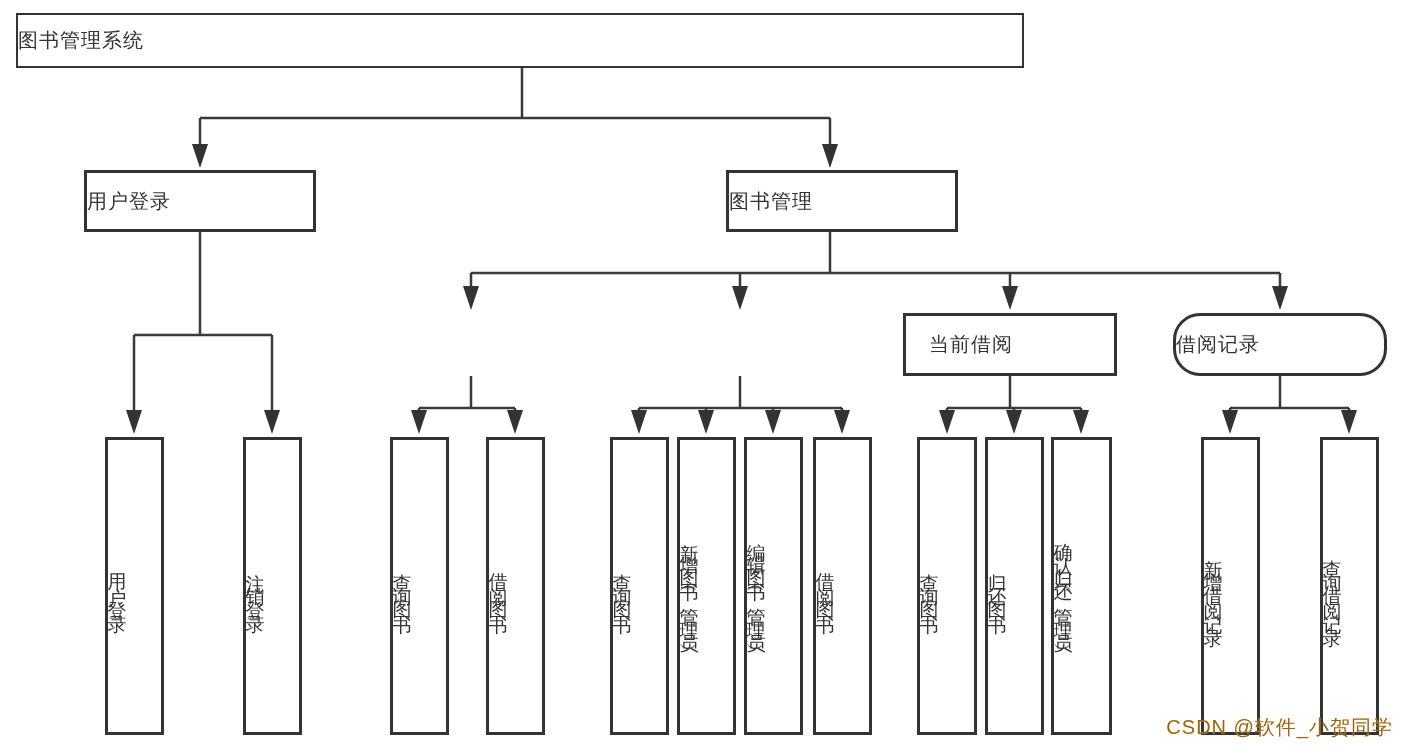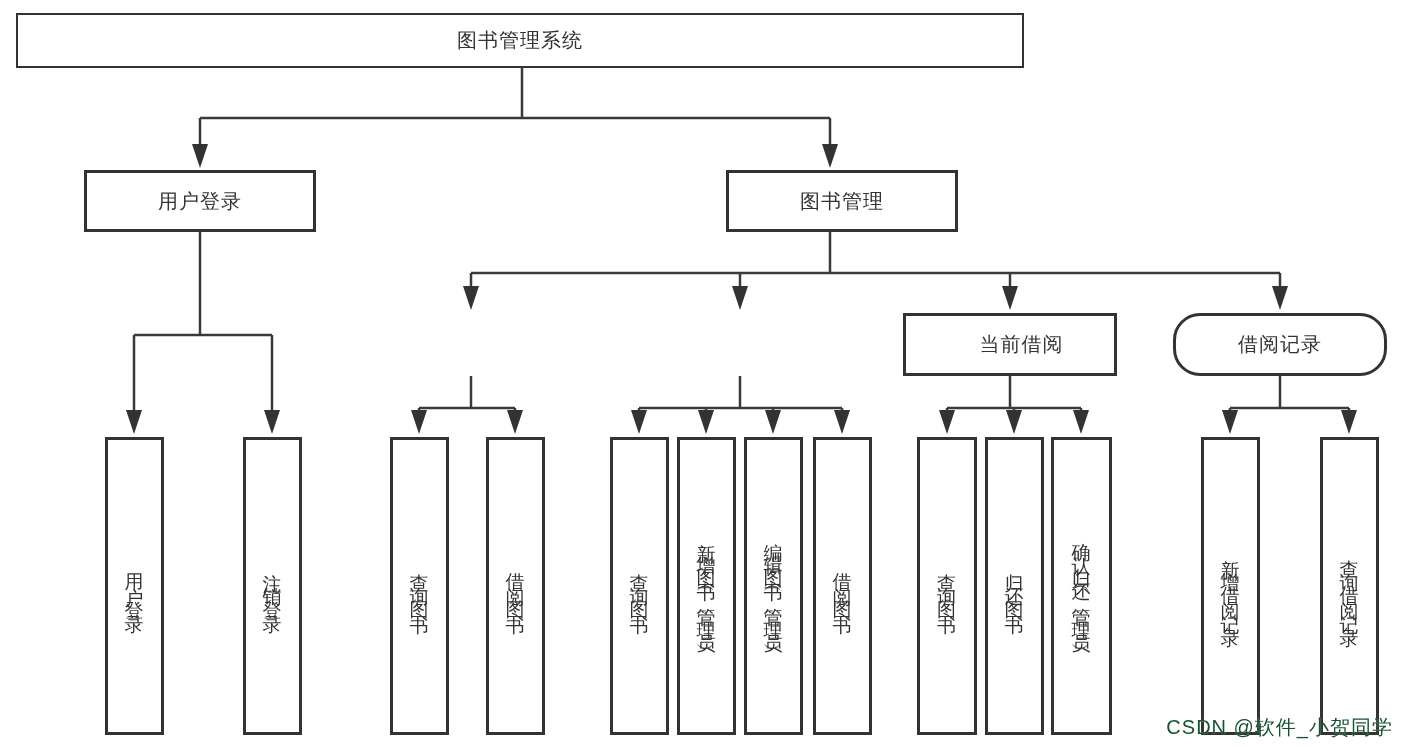--- a/index.html
+++ b/index.html
@@ -17,21 +17,21 @@
     width: 1405px; height: 747px;
   }
   svg.connectors line { stroke: #3a3a3a; stroke-width: 2.5; }
   svg.connectors polygon { fill: #333333; }
   .node {
     position: absolute;
     background: #ffffff;
     border: 3px solid #333333;
     display: flex;
     align-items: center;
-    justify-content: center;
+    justify-content: flex-start;
     color: #333333;
     box-sizing: border-box;
   }
   .node-root {
     left: 16px; top: 13px; width: 1008px; height: 55px;
     border-width: 2px;
     font-size: 20px;
     letter-spacing: 1px;
   }
   .node-h { height: 62px; font-size: 20px; letter-spacing: 1px; }
@@ -50,21 +50,21 @@
     line-height: 1;
     color: #333333;
     white-space: nowrap;
   }
   .leaf.long .vtext { letter-spacing: 13px; }
   .watermark {
     position: absolute;
     top: 714px;
     right: 12px;
     font-size: 20px;
-    color: #14532d;
+    color: #a16207;
     letter-spacing: 1px;
     z-index: 10;
     text-shadow: 0 0 1px rgba(255,255,255,0.6);
   }
 </style>
 </head>
 <body>
 
 <div class="canvas">
 

